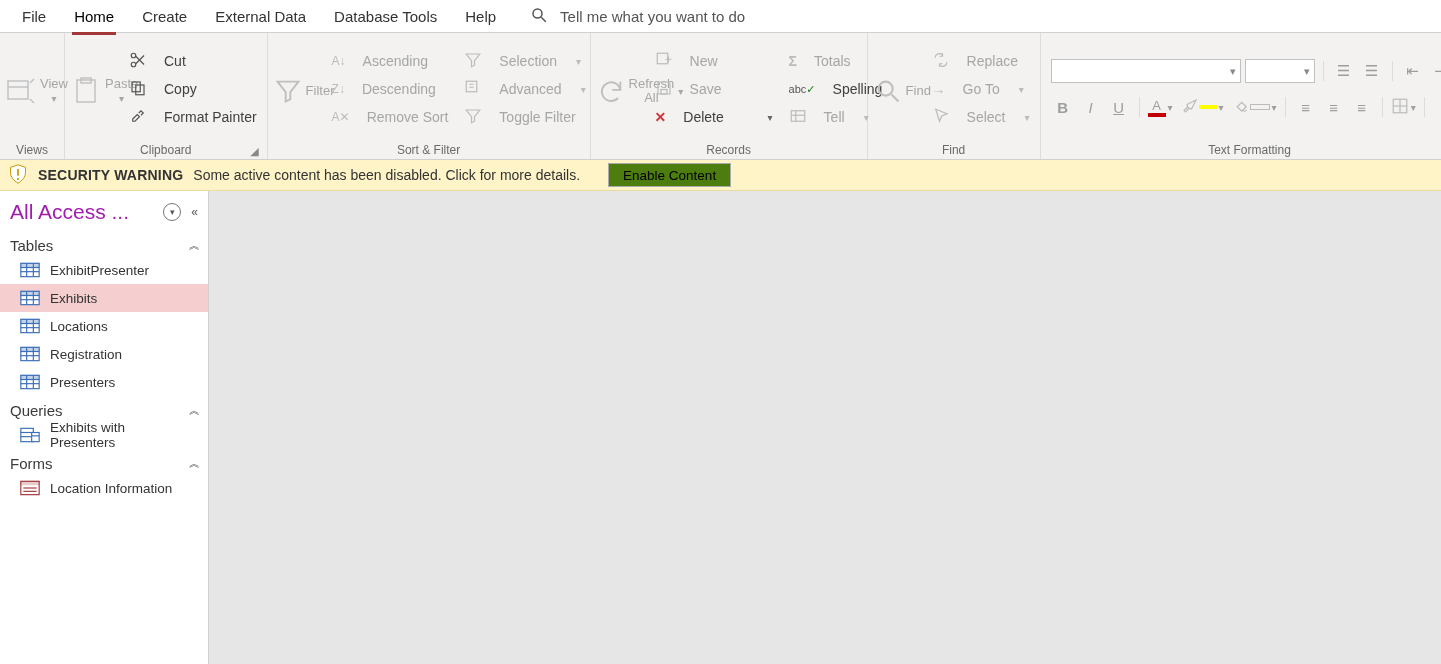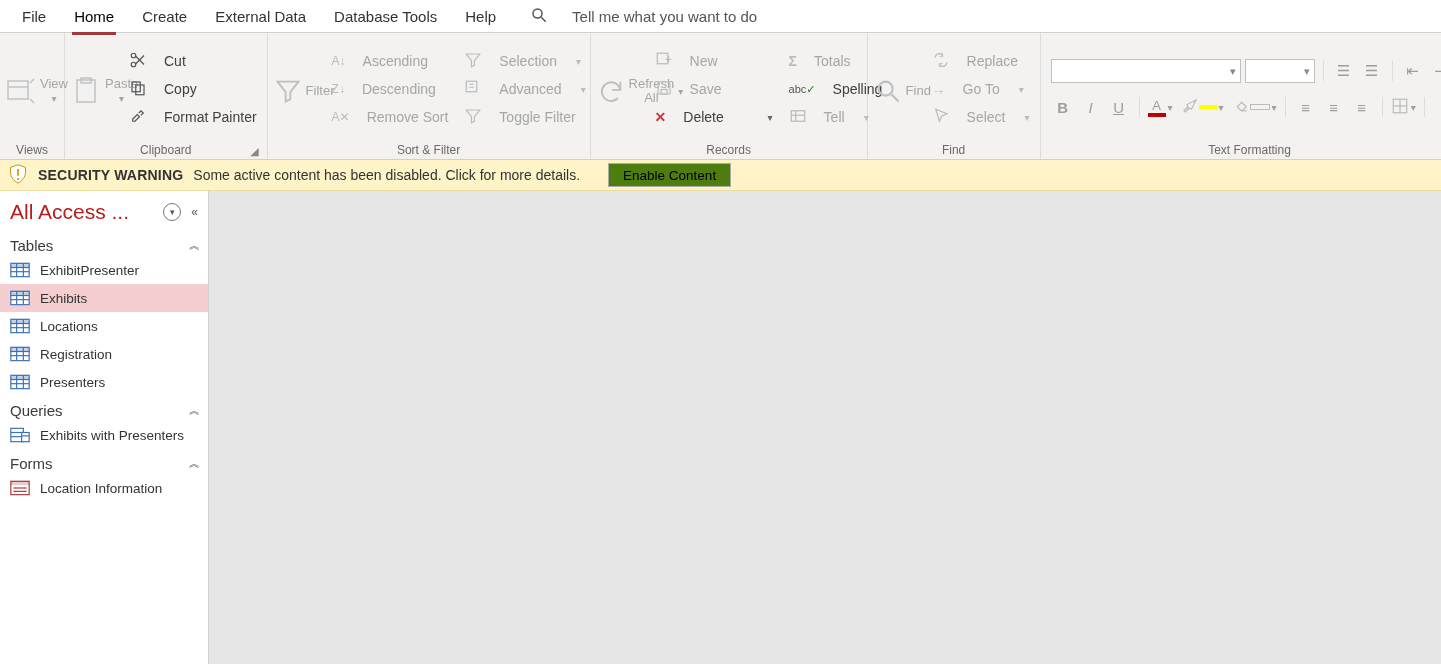--- a/index.html
+++ b/index.html
@@ -1,21 +1,21 @@
 <!DOCTYPE html>
 <html><head>
 <meta charset="utf-8">
 <style>
   html,body{margin:0;padding:0;font-family:"Segoe UI",Arial,sans-serif;font-size:13px;color:#404040;background:#fff;width:1441px;height:664px;overflow:hidden}
   
   .tabs{display:flex;align-items:center;height:32px;padding:0 8px;border-bottom:1px solid #d0d0d0;gap:0}
   .tab{padding:4px 14px;font-size:15px;color:#333;cursor:default}
   .tab.active{color:#000;font-weight:500;position:relative}
   .tab.active::after{content:"";position:absolute;left:12px;right:12px;bottom:-6px;height:3px;background:#a4373a}
-  .tellme{display:flex;align-items:center;gap:22px;margin-left:20px}
+  .tellme{display:flex;align-items:center;gap:10px;margin-left:20px}
   .tellme input{border:none;outline:none;font-size:15px;color:#444;background:transparent;width:260px}
   .tellme input::placeholder{color:#555}
   
   .ribbon{display:flex;height:126px;background:#f3f2f1;border-bottom:1px solid #d0d0d0;overflow:hidden}
   .group{display:flex;flex-direction:column;justify-content:space-between;padding:4px 6px 0;border-right:1px solid #dcdcdc}
   .group-body{flex:1;display:flex;align-items:center}
   .group-label{text-align:center;font-size:12px;color:#6a6a6a;padding:2px 0}
   .group-label.wrel{position:relative}
   .launcher{position:absolute;right:2px;top:4px;font-size:11px;color:#888}
   .big-btn{display:flex;flex-direction:row;align-items:center;justify-content:flex-start;width:52px;height:100%;gap:4px;padding-top:4px}
@@ -43,26 +43,26 @@
   .vbar{width:1px;height:20px;background:#dcdcdc;margin:0 4px}
   
   .secbar{display:flex;align-items:center;height:30px;background:#fff3c8;border-bottom:1px solid #e8dca0;padding:0 8px;gap:10px}
   .secbar .title{font-weight:600;color:#333;font-size:14px;letter-spacing:0.2px}
   .secbar .msg{font-size:14px;color:#333}
   .secbar button{margin-left:18px;height:24px;padding:0 14px;background:#4d7c0f;border:1px solid #aaa;font-size:13.5px}
   
   .body{display:flex;height:calc(664px - 32px - 126px - 30px)}
   .nav{width:208px;border-right:1px solid #d0d0d0;background:#fff;display:flex;flex-direction:column}
   .nav-hdr{display:flex;align-items:center;height:38px;padding:2px 6px 0 10px;gap:6px}
-  .nav-hdr .title{color:#b91c1c;font-size:21px;flex:1;white-space:nowrap;overflow:hidden;text-overflow:ellipsis}
+  .nav-hdr .title{color:#a21caf;font-size:21px;flex:1;white-space:nowrap;overflow:hidden;text-overflow:ellipsis}
   .nav-hdr .circ{width:16px;height:16px;border:1px solid #777;border-radius:50%;display:flex;align-items:center;justify-content:center;font-size:9px;color:#555}
   .nav-hdr .collapse{font-size:12px;color:#555;padding:0 4px}
   .cat{padding:6px 8px 2px 10px;font-size:15px;color:#3b3b3b;display:flex;align-items:center;justify-content:space-between}
   .cat .chev{font-size:11px;color:#555}
-  .obj{display:flex;align-items:center;gap:10px;height:28px;padding:0 10px;font-size:13.5px;color:#333}
+  .obj{display:flex;align-items:center;gap:10px;height:28px;padding:0 20px;font-size:13.5px;color:#333}
   .obj.selected{background:#f5cfcf}
   .obj .oicon{width:20px;display:flex;justify-content:center}
   .work{flex:1;background:#e6e6e6}
 </style>
 </head>
 <body>
 
 <div class="tabs">
   <div class="tab">File</div>
   <div class="tab active">Home</div>

